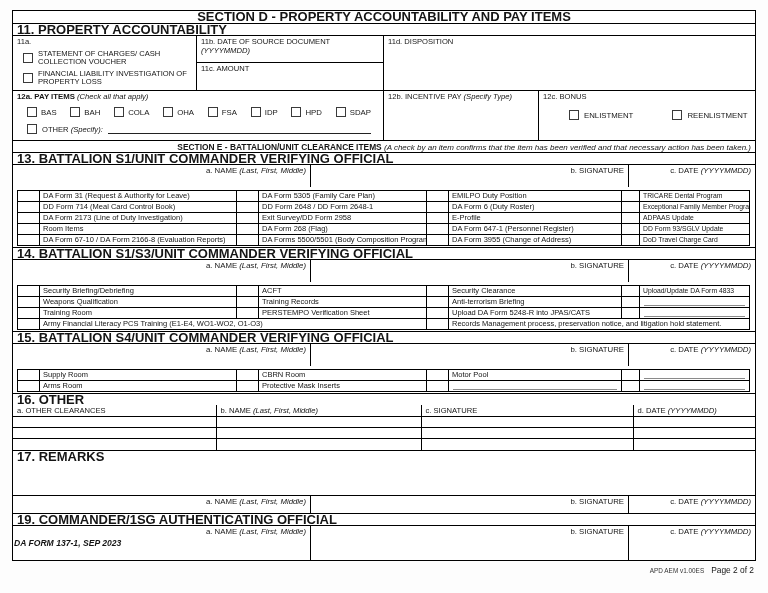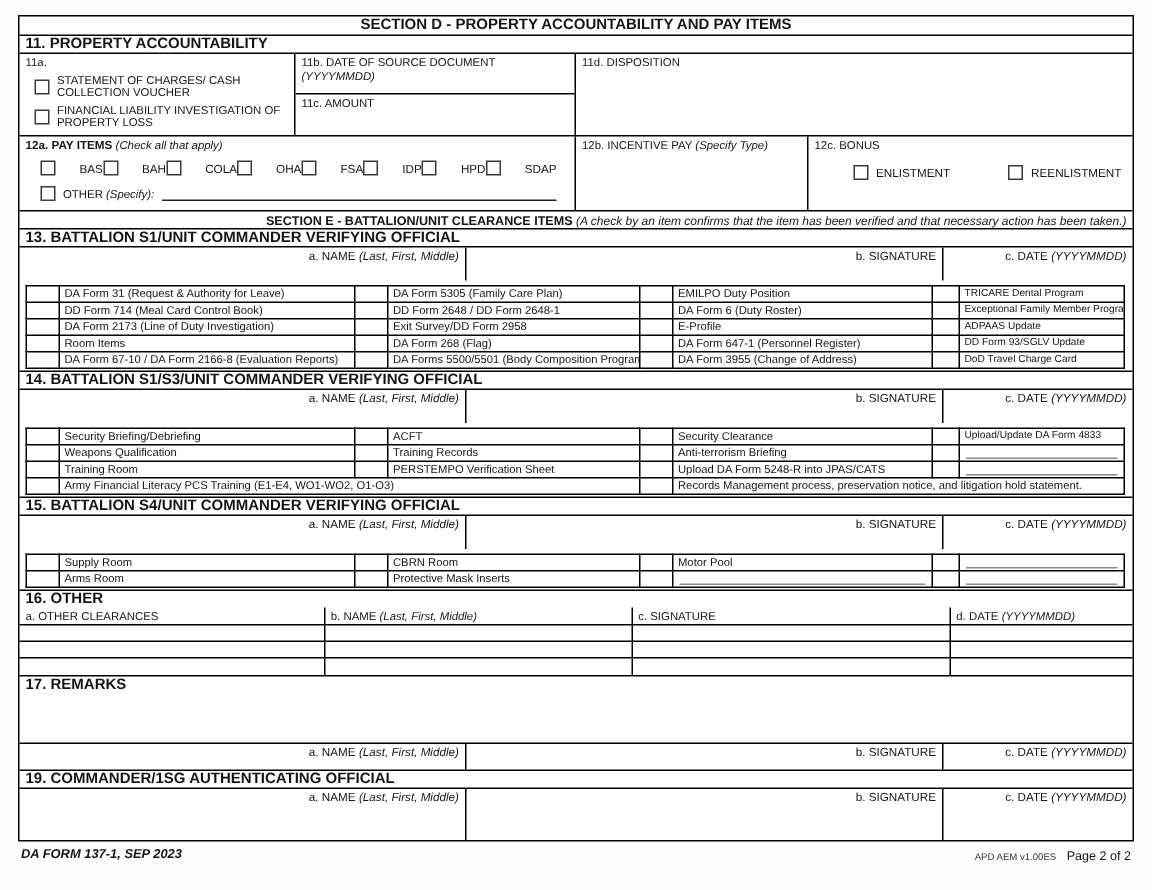--- a/index.html
+++ b/index.html
@@ -4,21 +4,21 @@
 <style>
   * { box-sizing: border-box; margin: 0; padding: 0; }
   html,body { width:768px; height:593px; background:#fbfbfb; }
   .page { position:relative; width:768px; height:593px; background:#fdfdfd;
           font-family:"Liberation Sans", sans-serif; color:#151515; }
   .form { position:absolute; left:12px; top:10px; width:744px; height:551px;
           border:1.6px solid #000; background:#fff; display:flex; flex-direction:column; }
 
   
   .band { border-top:1.4px solid #000; height:12px; padding:1px 4px 0;
-          font-size:10px; font-weight:bold; line-height:10px; }
+          font-size:13px; font-weight:bold; line-height:10px; }
   .band.first { border-top:none; }
   .center { text-align:center; }
   .it { font-style:italic; }
   .sece .it { font-weight:normal; font-size:8px; }
 
   
   .r11 { display:flex; height:55px; border-top:1px solid #000; font-size:7.6px; }
   .c11a { width:184px; border-right:1px solid #000; padding:1px 4px; }
   .c11mid { width:187px; border-right:1px solid #000; display:flex; flex-direction:column; }
   .c11b { height:27px; border-bottom:1px solid #000; padding:1px 4px; }
@@ -26,21 +26,21 @@
   .c11d { flex:1; padding:1px 4px; }
   .cbitem { display:flex; align-items:center; gap:5px; margin:4px 0 0 6px; }
   .cb { width:10px; height:10px; border:1px solid #3a3a3a; background:#fff; flex:none; display:inline-block; }
   .cbtext { line-height:8px; }
 
   
   .r12 { display:flex; height:50px; border-top:1px solid #000; font-size:7.6px; }
   .c12a { width:371px; border-right:1px solid #000; padding:1px 4px; display:flex; flex-direction:column; }
   .paylab b { font-size:7.8px; }
   .payrow { display:flex; justify-content:space-between; align-items:center; padding:0 8px 0 10px; margin-top:6px; }
-  .payopt { display:flex; align-items:center; gap:16px; font-size:7.8px; }
+  .payopt { display:flex; align-items:center; gap:4px; font-size:7.8px; }
   .otherrow { display:flex; align-items:flex-end; margin:7px 4px 3px 10px; }
   .otherrow .cb { align-self:center; margin-right:5px; }
   .fill-long { flex:1; border-bottom:1px solid #222; height:8px; margin-left:5px; margin-right:4px; }
   .c12b { width:155px; border-right:1px solid #000; padding:1px 4px; }
   .c12c { flex:1; padding:1px 4px; }
   .bonusrow { display:flex; gap:39px; margin:9px 0 0 26px; }
   .bonusopt { display:flex; align-items:center; gap:5px; font-size:7.8px; }
 
   
   .sece { border-top:1.4px solid #000; height:12px; padding:1px 4px 0; font-size:8.2px; line-height:10px; text-align:right; }
@@ -66,21 +66,21 @@
   .ogrid { width:100%; border-collapse:collapse; table-layout:fixed; font-size:7.6px; }
   .ogrid td { border:1px solid #000; height:11px; padding:0 4px; white-space:nowrap; overflow:hidden; line-height:11px; }
   .ogrid tr:first-child td { border-top:none; }
   .ogrid tr:last-child td { border-bottom:none; }
   .ogrid td:first-child { border-left:none; }
   .ogrid td:last-child { border-right:none; }
 
   .remarks { flex:1; min-height:10px; }
 
   
-  .footer-left { position:absolute; left:14px; top:564px; font-size:8.6px; font-weight:bold; font-style:italic; }
+  .footer-left { position:absolute; left:14px; top:538px; font-size:8.6px; font-weight:bold; font-style:italic; }
   .footer-right { position:absolute; right:14px; top:565px; display:flex; align-items:baseline; gap:7px; }
   .apd { font-size:6.4px; color:#333; }
   .pageno { font-size:8.4px; }
 </style>
 </head>
 <body>
 
 <div class="page">
   <div class="form">
 

